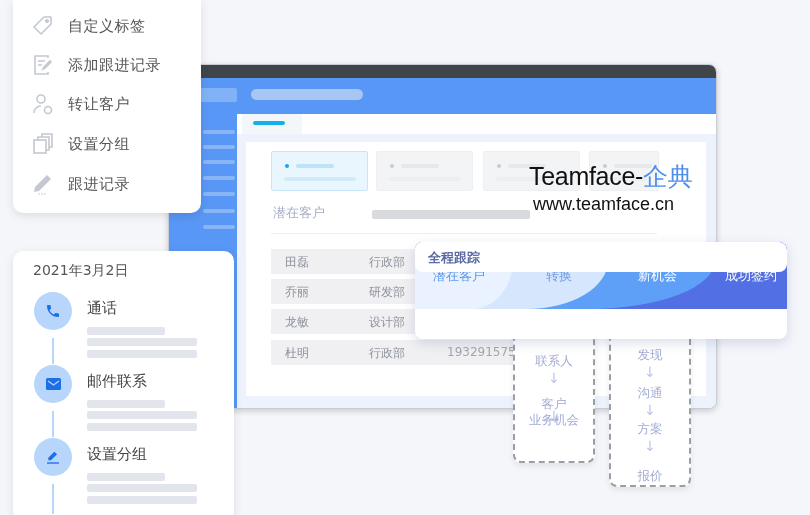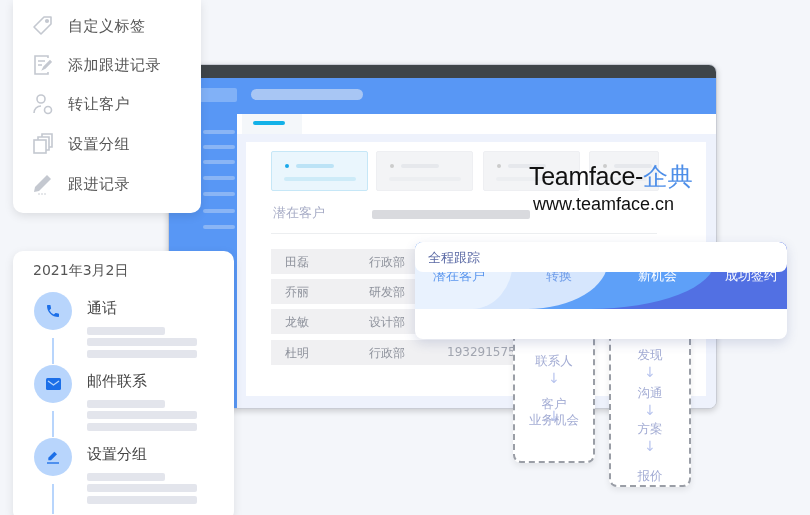--- a/index.html
+++ b/index.html
@@ -54,21 +54,21 @@
   .tl-line { position: absolute; left: 39px; width: 2px; background: #b8d5fc; }
 
   
   .wm-title { position: absolute; left: 529px; top: 160px; font-size: 25px; color: #111; font-family: "Liberation Sans", sans-serif; letter-spacing: -0.3px; }
   .wm-title .cn { color: #4d8ee8; }
   .wm-url { position: absolute; left: 533px; top: 194px; font-size: 18px; color: #111; font-family: "Liberation Sans", sans-serif; }
 
   
   .pipeline { position: absolute; left: 415px; top: 242px; width: 372px; height: 97px; border-radius: 8px; overflow: hidden; box-shadow: 0 4px 12px rgba(60,80,140,0.18); background: #fff; }
   .pl-head { position: absolute; left: 0; top: 0; width: 100%; height: 30px; background: #fff; border-radius: 8px; z-index: 5; }
-  .pl-head span { position: absolute; left: 13px; top: 7px; font-size: 13px; color: #5b6aa5; }
+  .pl-head span { position: absolute; left: 13px; top: 7px; font-size: 13px; color: #5b6aa5; font-weight: bold; }
   .stage { position: absolute; top: -30px; height: 97px; display: flex; align-items: center; justify-content: center; padding-top: 30px; font-size: 13px; }
   .s4 { left: 0; width: 372px; background: #5270e3; color: #fff; justify-content: flex-end; padding-right: 10px; }
   .s3 { left: 0; width: 300px; background: #5ea0f8; color: #fff; border-radius: 0 50% 50% 0 / 0 60% 60% 0; justify-content: flex-end; padding-right: 38px; }
   .s2 { left: 0; width: 193px; background: #d6e6fd; color: #6d9be8; border-radius: 0 50% 50% 0 / 0 60% 60% 0; justify-content: flex-end; padding-right: 36px; }
   .s1 { left: 0; width: 98px; background: #e9f2fe; color: #5b96ee; border-radius: 0 50% 50% 0 / 0 60% 60% 0; justify-content: flex-start; padding-left: 18px; }
 
   
   .substeps { position: absolute; width: 82px; background: #fff; border: 2px dashed #9a9ea6; border-radius: 0 0 8px 8px; border-top: none; box-shadow: 0 3px 6px rgba(0,0,0,0.08); }
   .substeps .st { position: absolute; width: 100%; text-align: center; font-size: 12.5px; color: #a3acd4; }
   .substeps .ar { position: absolute; width: 100%; text-align: center; font-size: 14px; color: #b8c4ee; }

